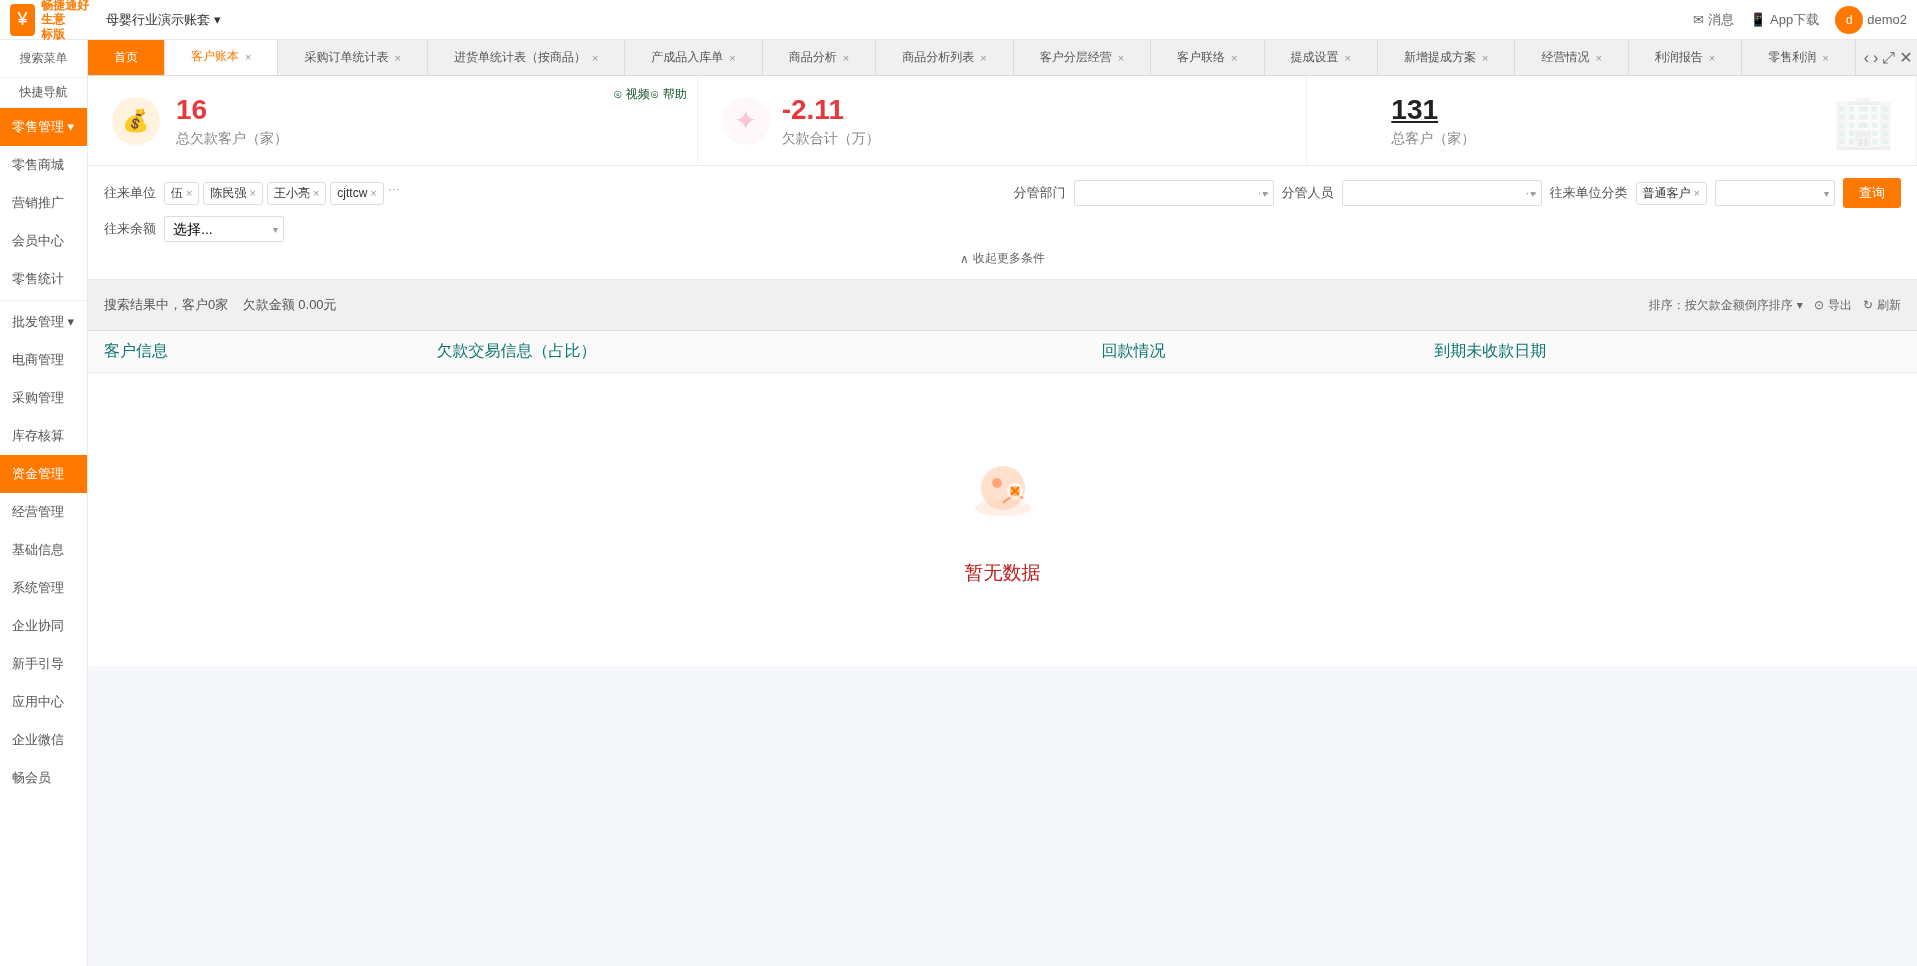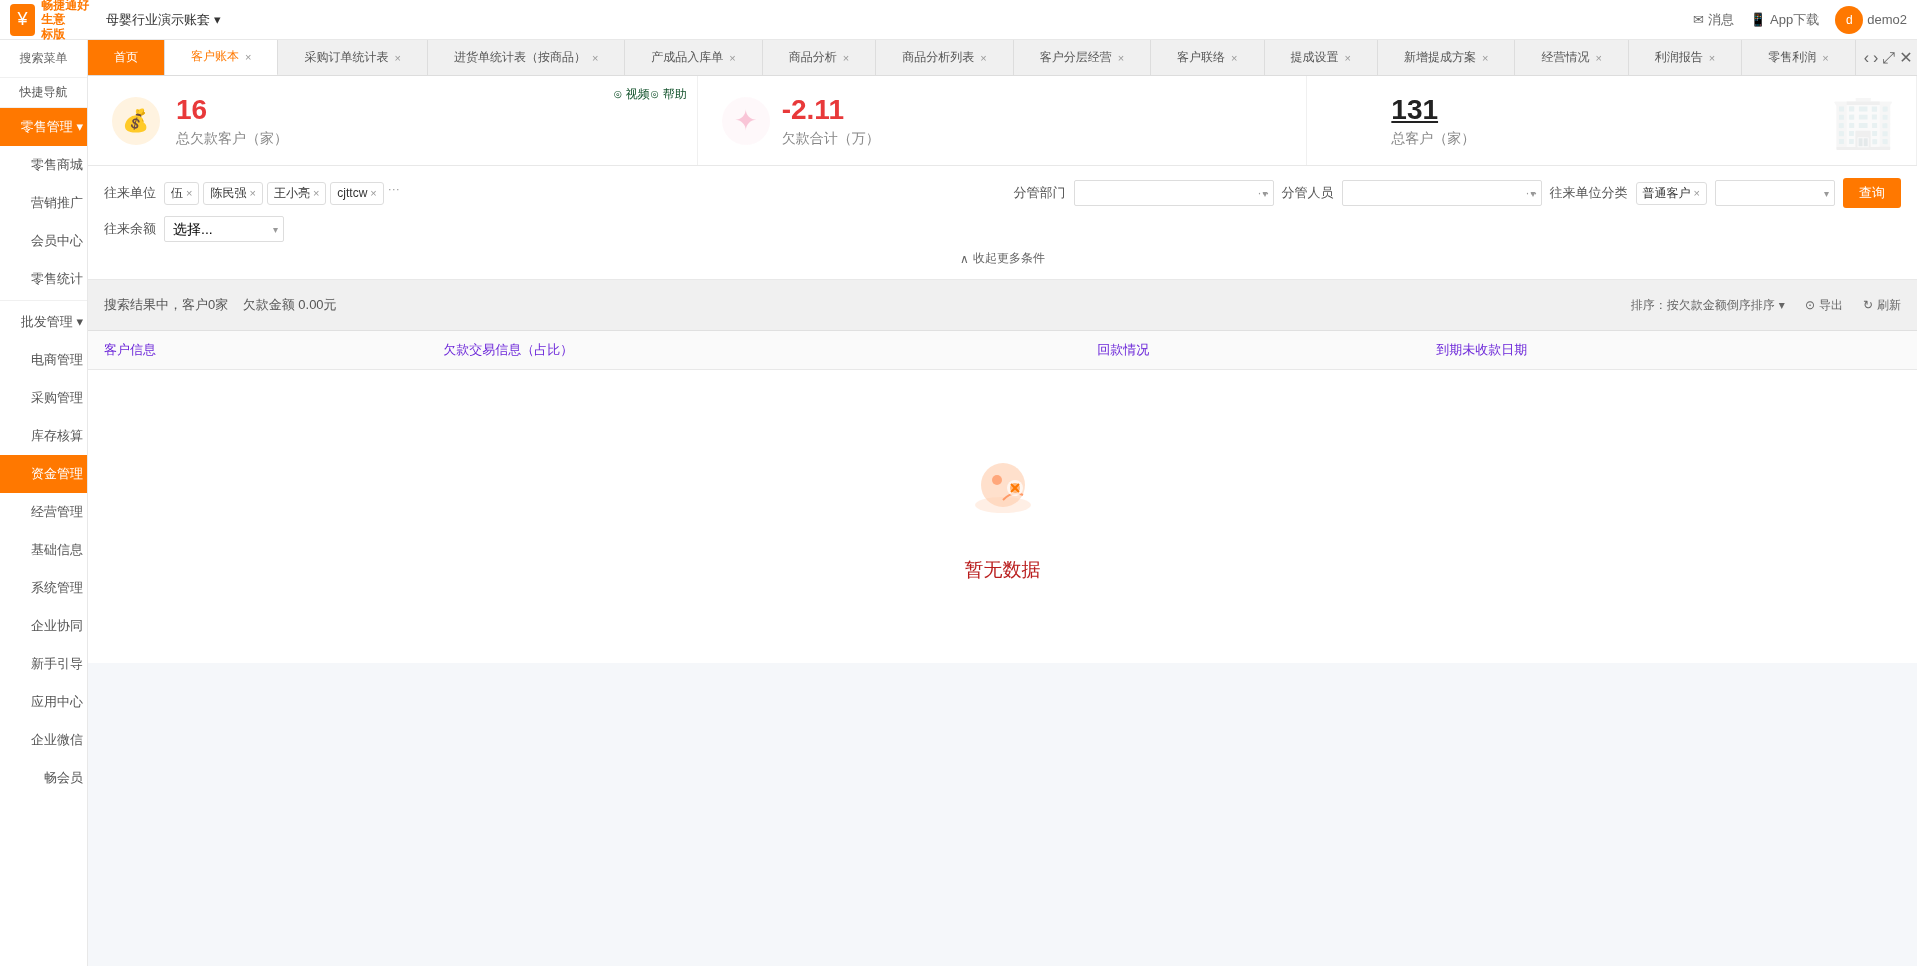--- a/index.html
+++ b/index.html
@@ -21,21 +21,21 @@
     .top-bar-right span { display: flex; align-items: center; gap: 4px; cursor: pointer; }
     .avatar { width: 28px; height: 28px; border-radius: 50%; background: #ff7800; display: flex; align-items: center; justify-content: center; color: #fff; font-size: 12px; }
 
     
     .main-layout { display: flex; height: calc(966px - 40px); }
 
     
     .sidebar { width: 88px; background: #fff; border-right: 1px solid #e8e8e8; display: flex; flex-direction: column; overflow-y: auto; }
     .sidebar-search { padding: 10px 8px; font-size: 12px; color: #666; text-align: center; cursor: pointer; border-bottom: 1px solid #f0f0f0; }
     .sidebar-nav { padding: 6px 0; font-size: 12px; color: #555; text-align: center; cursor: pointer; border-bottom: 1px solid #f0f0f0; }
-    .sidebar-item { padding: 10px 4px; font-size: 13px; color: #555; text-align: right; cursor: pointer; }
+    .sidebar-item { padding: 10px 12px; font-size: 13px; color: #555; text-align: left; cursor: pointer; }
     .sidebar-item.active { background: #ff7800; color: #fff; }
     .sidebar-divider { height: 1px; background: #f0f0f0; margin: 2px 0; }
 
     
     .content-area { flex: 1; display: flex; flex-direction: column; overflow: hidden; }
 
     
     .tab-bar {
       background: #f0f0f0; display: flex; align-items: center;
       height: 36px; border-bottom: 1px solid #ddd; overflow: hidden;
@@ -84,27 +84,27 @@
     .filter-select-wrap { position: relative; display: inline-flex; align-items: center; }
     .filter-select-wrap::after { content: '▾'; position: absolute; right: 6px; color: #999; pointer-events: none; font-size: 10px; }
     .filter-btn-more { font-size: 12px; color: #999; cursor: pointer; }
     .filter-divider { display: flex; justify-content: center; margin-top: 4px; }
     .collapse-btn { font-size: 12px; color: #666; cursor: pointer; display: flex; align-items: center; gap: 4px; }
     .query-btn { background: #ff7800; color: #fff; border: none; border-radius: 3px; padding: 6px 16px; font-size: 13px; cursor: pointer; }
 
     
     .result-bar { background: #f0f0f0; padding: 16px 16px; display: flex; align-items: center; justify-content: space-between; border-bottom: 1px solid #e0e0e0; }
     .result-text { font-size: 13px; color: #555; }
-    .result-actions { display: flex; align-items: center; gap: 20px; font-size: 12px; color: #666; }
+    .result-actions { display: flex; align-items: center; gap: 11px; font-size: 12px; color: #666; }
     .result-actions span { cursor: pointer; display: flex; align-items: center; gap: 4px; }
     .sort-select { font-size: 12px; color: #666; cursor: pointer; }
 
     
     .data-table { width: 100%; background: #fff; border-collapse: collapse; }
-    .data-table th { background: #fafafa; padding: 10px 16px; text-align: left; font-size: 13px; color: #6d28d9; font-weight: normal; border-bottom: 1px solid #e8e8e8; }
+    .data-table th { background: #fafafa; padding: 10px 16px; text-align: left; font-size: 16px; color: #0f766e; font-weight: normal; border-bottom: 1px solid #e8e8e8; }
 
     
     .empty-state { display: flex; flex-direction: column; align-items: center; justify-content: center; padding: 80px 0; }
     .empty-icon { font-size: 64px; color: #ffccaa; margin-bottom: 12px; }
     .empty-text { font-size: 19px; color: #b91c1c; }
 
     
     ::-webkit-scrollbar { width: 6px; height: 6px; }
     ::-webkit-scrollbar-track { background: #f1f1f1; }
     ::-webkit-scrollbar-thumb { background: #ccc; border-radius: 3px; }

